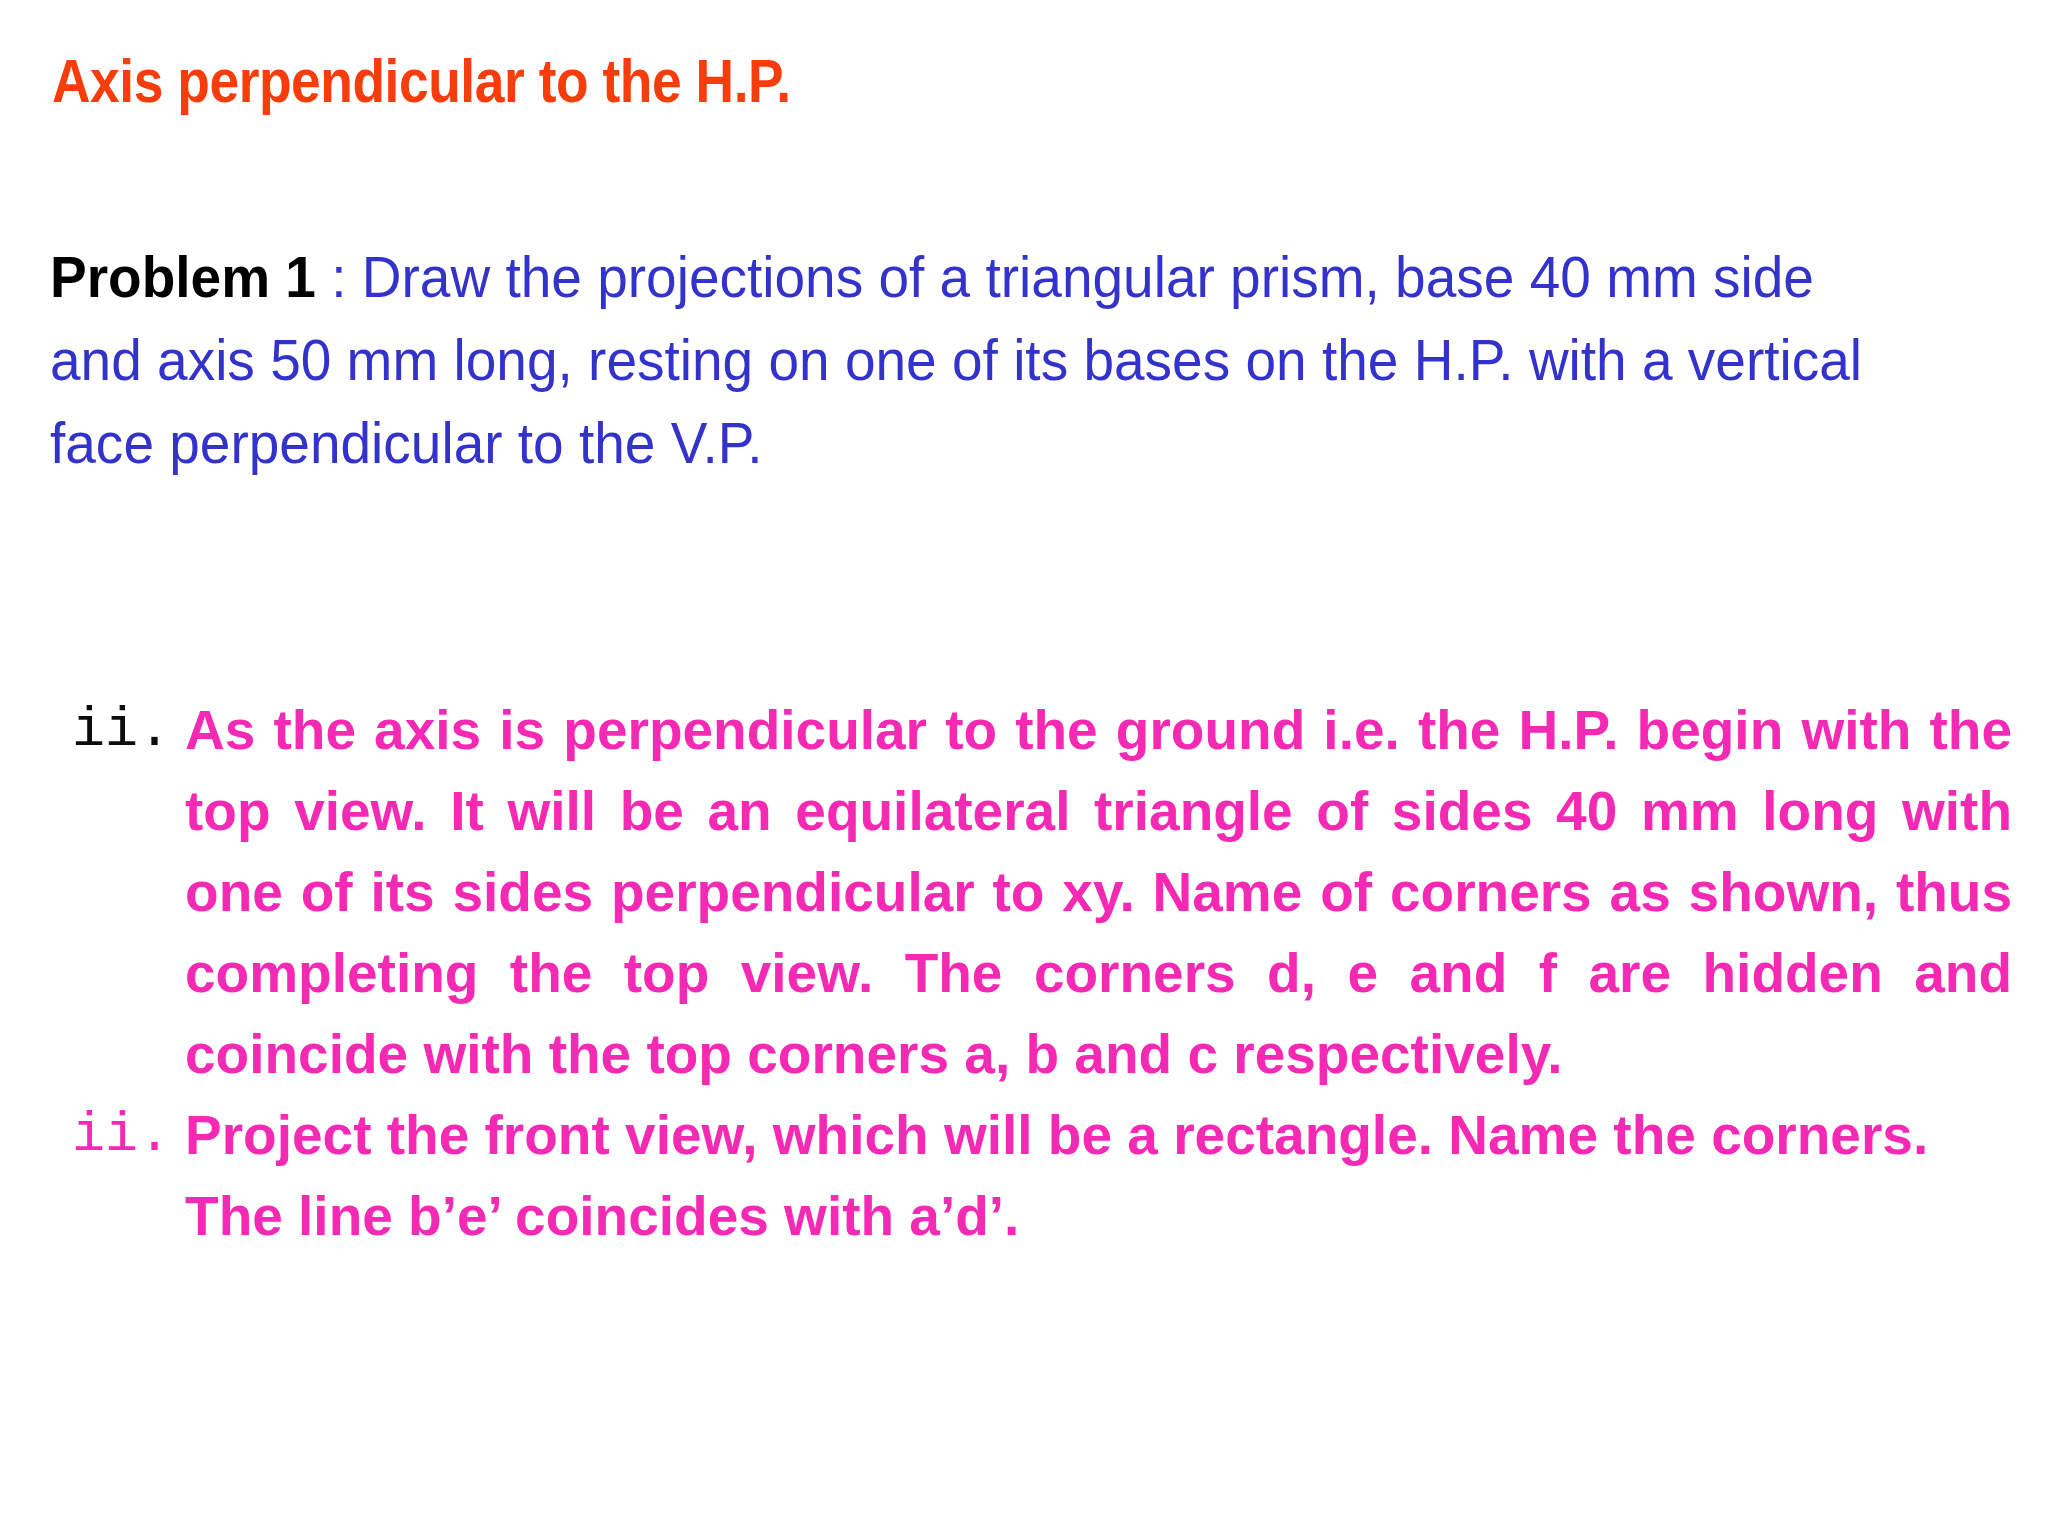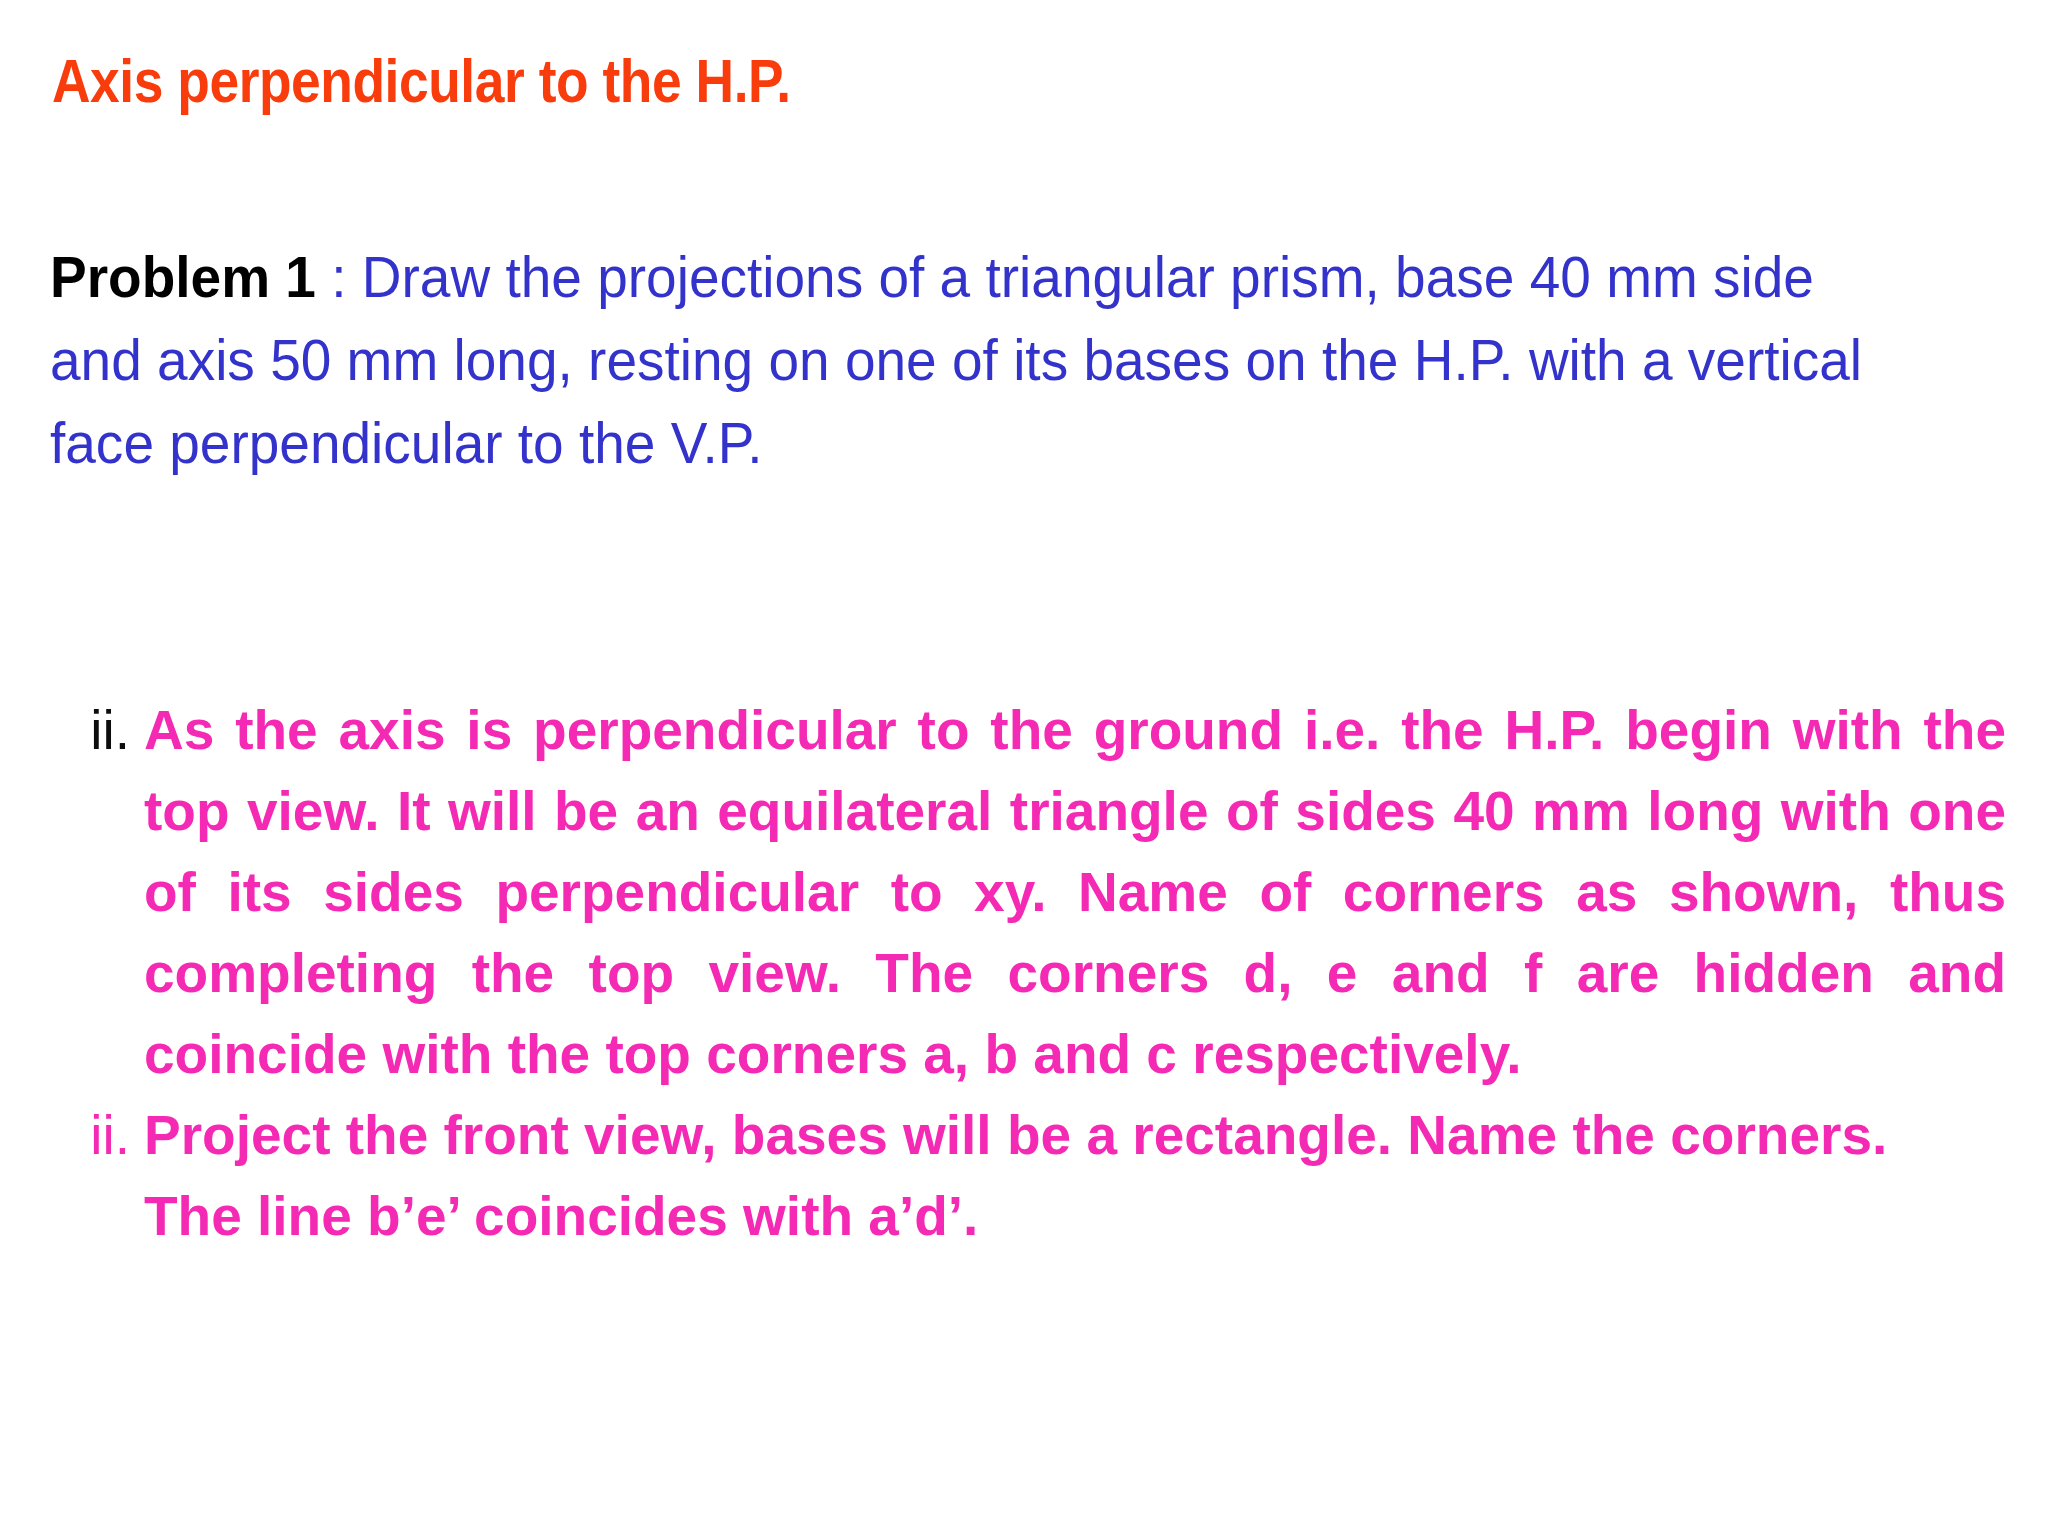--- a/index.html
+++ b/index.html
@@ -76,20 +76,21 @@
     margin-top: 0px;
   }
   .marker {
     flex: 0 0 72px;
     text-align: right;
     padding-right: 14px;
     box-sizing: border-box;
     font-size: 55px;
     line-height: 81px;
     white-space: nowrap;
+    font-family: Liberation Mono, monospace;
   }
   .marker.black { color: #0d0d0d; }
   .marker.magenta { color: #f42ab4; }
 
   .body-text {
     flex: 1 1 auto;
     min-width: 0;
     font-weight: bold;
   }
   .body-text.justified {
@@ -117,18 +118,18 @@
 
   <div class="list">
 
     <div class="list-item item-1">
       <span class="marker black">ii.</span>
       <span class="body-text justified">As the axis is perpendicular to the ground i.e. the H.P. begin with the top view. It will be an equilateral triangle of sides 40 mm long with one of its sides perpendicular to xy. Name of corners as shown, thus completing the top view. The corners d, e and f are hidden and coincide with the top corners a, b and c respectively.</span>
     </div>
 
     <div class="list-item item-2">
       <span class="marker magenta">ii.</span>
-      <span class="body-text plain">Project the front view, bases will be a rectangle. Name the corners. The line b’e’ coincides with a’d’.</span>
+      <span class="body-text plain">Project the front view, which will be a rectangle. Name the corners. The line b’e’ coincides with a’d’.</span>
     </div>
 
   </div>
 
 </div>
 
 </body></html>

